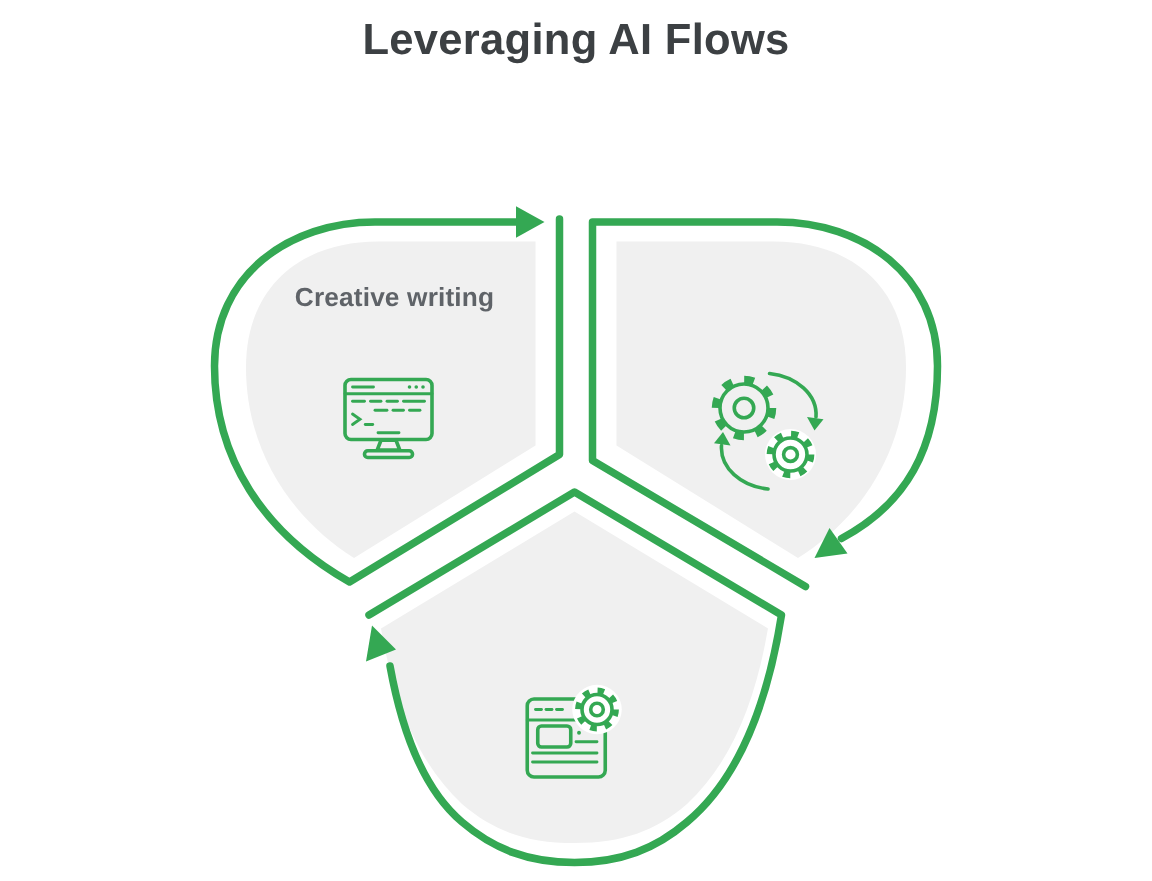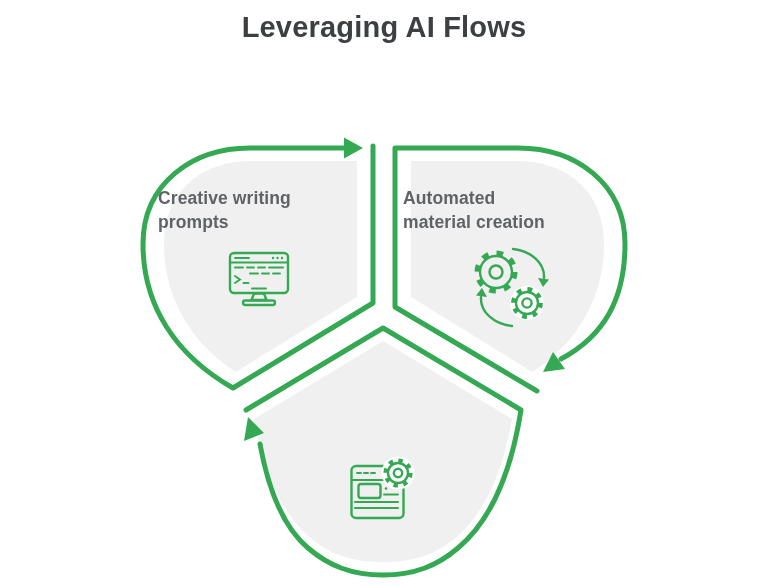--- a/index.html
+++ b/index.html
@@ -21,21 +21,21 @@
   .diagram-svg{position:absolute;left:0;top:0;width:768px;height:587px;}
   .seg-fill{fill:var(--segment-fill);stroke:none;}
   .seg-stroke{fill:none;stroke:var(--accent-green);stroke-width:5;stroke-linecap:round;stroke-linejoin:round;}
   .arrowhead{fill:var(--accent-green);stroke:none;}
   .icon-line{fill:none;stroke:var(--accent-green);stroke-width:2.4;stroke-linecap:round;stroke-linejoin:round;}
   .icon-thin{fill:none;stroke:var(--accent-green);stroke-width:1.9;stroke-linecap:round;}
   .icon-dot{fill:var(--accent-green);stroke:none;}
   .icon-teeth{fill:none;stroke:var(--accent-green);stroke-linecap:butt;}
   .icon-mask{fill:var(--background);stroke:none;}
   .seg-label{
-    position:absolute;width:210px;
+    position:absolute;width:210px;text-align:center;
     font-size:17.5px;line-height:24px;font-weight:600;
     color:var(--label-text);letter-spacing:.1px;
   }
   .label-1{left:158px;top:186px;}
   .label-2{left:403px;top:186px;}
   .label-3{left:280px;top:395px;}
 </style>
 </head>
 <body>
 
@@ -120,20 +120,15 @@
       <rect class="icon-line" x="358.5" y="484" width="22" height="14" rx="2.5"></rect>
       <circle class="icon-dot" cx="386" cy="488.5" r="1.3"></circle>
       <line class="icon-thin" x1="384" y1="494.5" x2="398" y2="494.5"></line>
       <line class="icon-thin" x1="355" y1="502" x2="398" y2="502"></line>
       <line class="icon-thin" x1="355" y1="508" x2="398" y2="508"></line>
     </g>
   </svg>
 
   <div class="seg-label label-1">
     <div>Creative writing</div>
-    <div>prompts</div>
-  </div>
-  <div class="seg-label label-2">
-    <div>Automated</div>
-    <div>material creation</div>
   </div>
 
 </div>
 
 </body></html>

